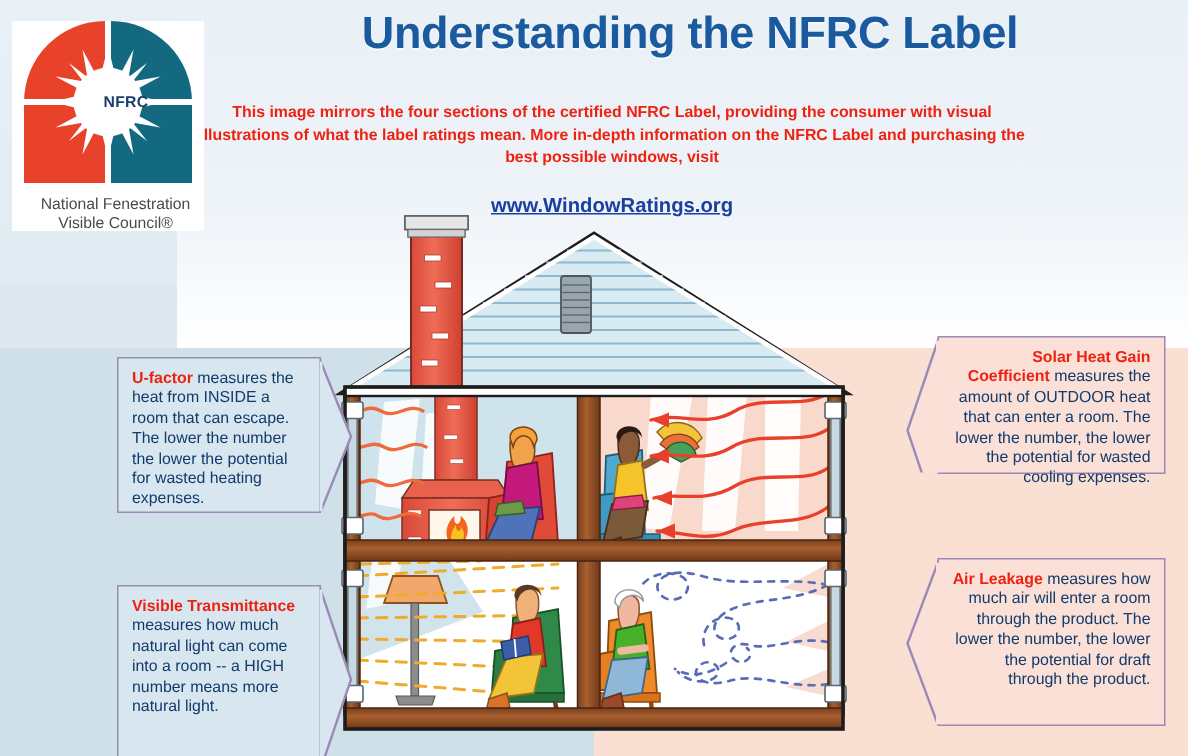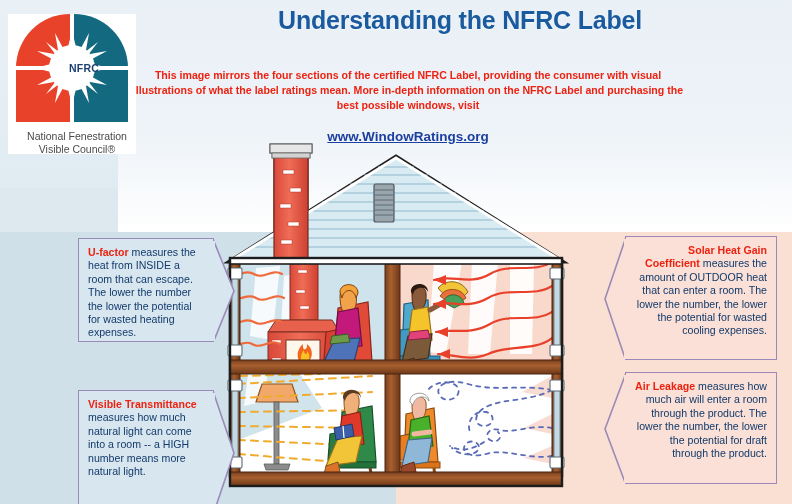--- a/index.html
+++ b/index.html
@@ -72,21 +72,21 @@
   .logo-caption {
     position:absolute; left:8px; top:116px;
     width:122px; text-align:center;
     font-size:10.5px; color:#4a4a4a; line-height:12.5px;
   }
 
   
   .main-title {
     position: absolute; left: 140px; top: 6px;
     width: 640px; text-align:center;
-    font-size: 25px; font-weight: bold; color:#1a5a9e;
+    font-size: 30px; font-weight: bold; color:#1a5a9e;
     letter-spacing: -0.2px;
   }
 
   
   .intro {
     position: absolute; left: 132px; top: 68px;
     width: 552px; text-align:center;
     font-size: 10.6px; font-weight: bold; color:#ee2211;
     line-height: 15px;
   }
@@ -135,21 +135,21 @@
   
   .arrow {
     position:absolute; top:0;
     width:22px; height:100%;
     overflow:hidden;
   }
   .arrow svg { display:block; }
 
   .co-u      { left:78px;  top:238px; width:136px; height:104px; }
   .co-vt     { left:78px;  top:352px; width:136px; height:124px;margin-top:38px; }
-  .co-shgc   { left:625px; top:236px; width:152px; height:124px; }
+  .co-shgc   { left:625px; top:224px; width:152px; height:92px; }
   .co-al     { left:625px; top:372px; width:152px; height:112px; }
 
   
   .house { position:absolute; left:222px; top:140px; width:348px; height:348px; z-index:4; }
   .house svg { display:block; }
 
   .title-shadow { text-shadow: 0 1px 0 rgba(255,255,255,0.6); }
 </style>
 </head>
 <body>

